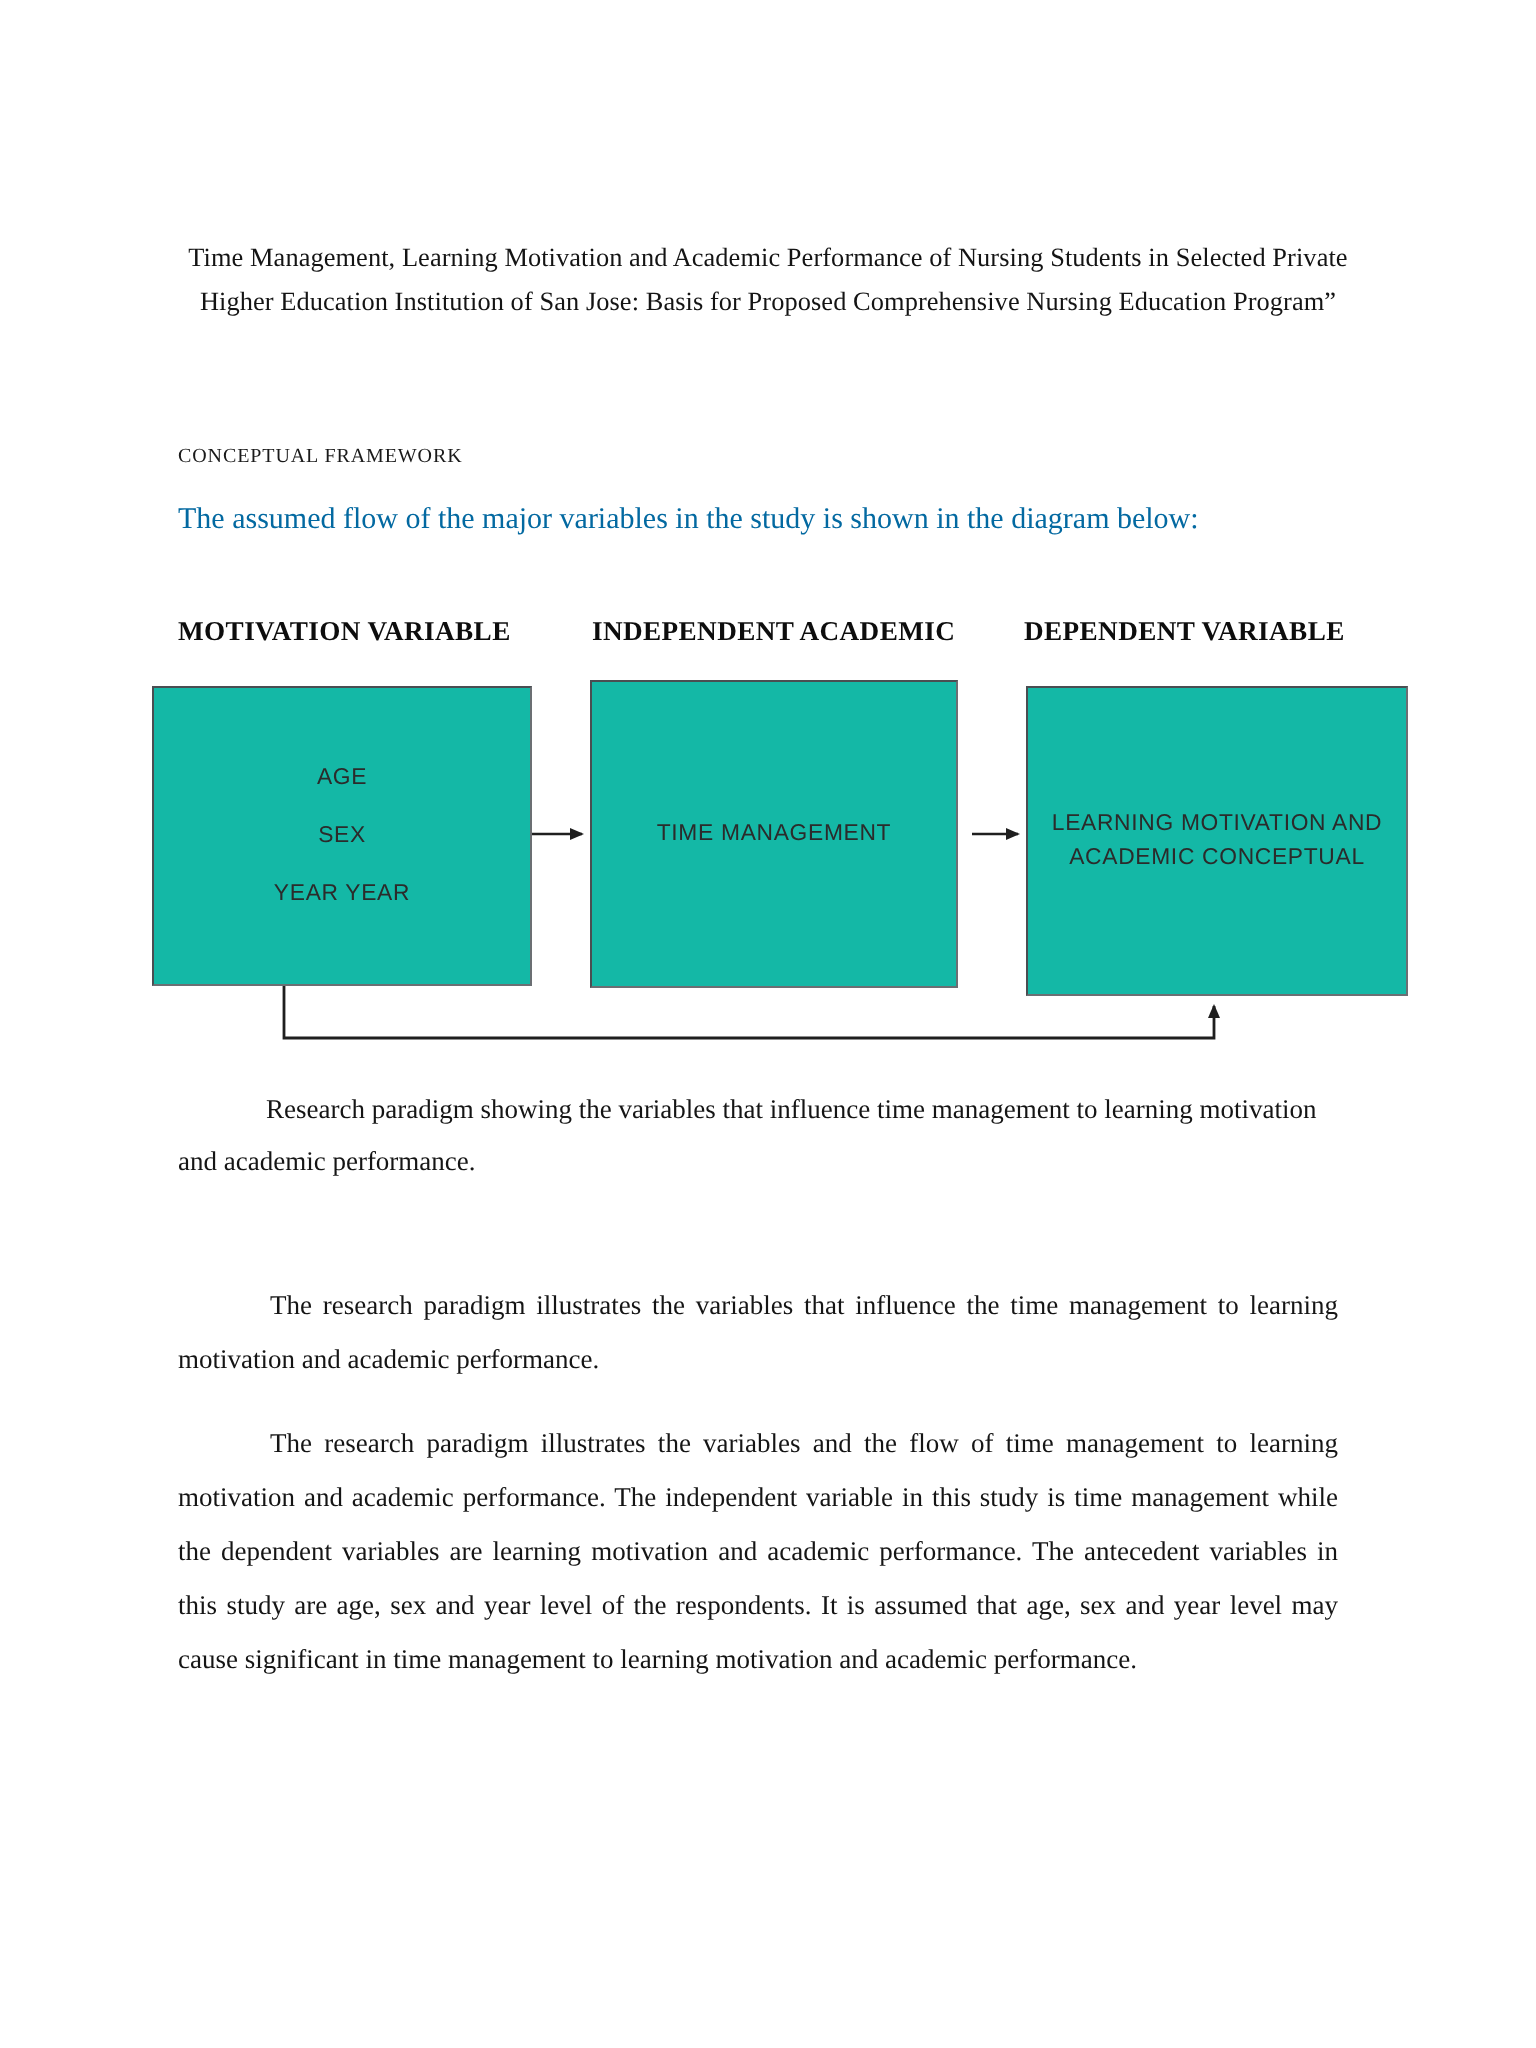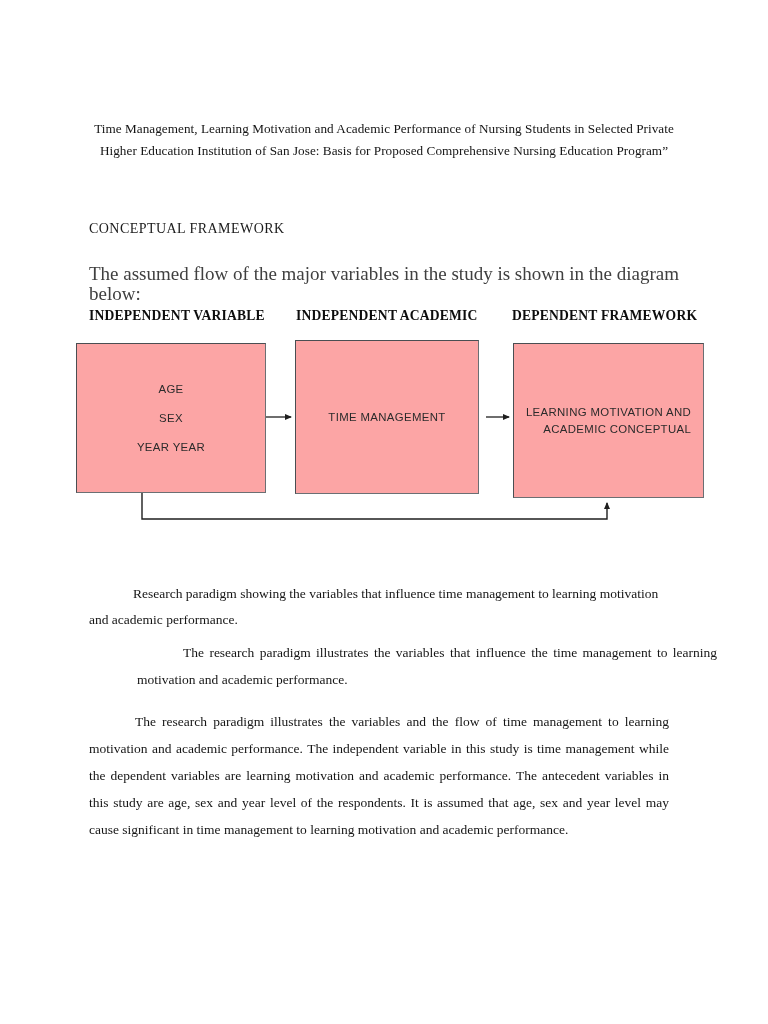--- a/index.html
+++ b/index.html
@@ -36,34 +36,34 @@
     color: #141414;
     letter-spacing: 0.04px;
   }
 
   
   .section-heading {
     position: absolute;
     left: 89px;
     top: 219px;
     font-family: "Liberation Serif", serif;
-    font-size: 14px;
+    font-size: 10px;
     line-height: 20px;
     letter-spacing: 0.45px;
     color: #1a1a1a;
   }
 
   .intro-line {
     position: absolute;
     left: 89px;
-    top: 264px;
+    top: 250px;
     width: 590px;
-    font-size: 19px;
+    font-size: 15px;
     line-height: 20px;
-    color: #404040;
+    color: #0369a1;
   }
 
   
   .col-head {
     position: absolute;
     top: 308px;
     font-family: "Liberation Serif", serif;
     font-weight: bold;
     font-size: 13.6px;
     letter-spacing: 0.2px;
@@ -81,83 +81,82 @@
     top: 0;
     width: 768px;
     height: 1024px;
     pointer-events: none;
   }
   .diagram svg { display: block; }
 
   .box {
     position: absolute;
     box-sizing: border-box;
-    background: #fca5a5;
+    background: #14b8a6;
     border: 1.3px solid #6b6f73;
     border-top-color: #4a4e52;
     border-left-color: #4a4e52;
     display: flex;
     align-items: center;
     justify-content: center;
     text-align: center;
   }
   .box-inner {
     font-family: "Liberation Sans", sans-serif;
     font-size: 11.4px;
     letter-spacing: 0.35px;
     color: #2b2b2b;
     line-height: 29px;
   }
-  .box-inner.two-line { line-height: 17px; text-align: right; }
+  .box-inner.two-line { line-height: 17px; }
 
   #box-antecedent { left: 76px; top: 343px; width: 190px; height: 150px; }
   #box-independent { left: 295px; top: 340px; width: 184px; height: 154px; }
   #box-dependent { left: 513px; top: 343px; width: 191px; height: 155px; }
 
   
   .caption {
     position: absolute;
     left: 89px;
     top: 542px;
     width: 590px;
     font-size: 13.5px;
     line-height: 26px;
     text-indent: 44px;
     color: #151515;
-    margin-top: 39px;
   }
 
   
   .para {
     position: absolute;
     left: 89px;
     width: 580px;
     font-size: 13.5px;
     line-height: 27px;
     text-indent: 46px;
     text-align: justify;
     color: #151515;
   }
-  #para-1 { top: 639px; margin-left: 48px; }
+  #para-1 { top: 639px; }
   #para-2 { top: 708px; }
 </style>
 </head>
 <body>
 
 <div class="page">
 
   <div class="doc-title">Time Management, Learning Motivation and Academic Performance of Nursing Students in Selected Private Higher Education Institution of San Jose: Basis for Proposed Comprehensive Nursing Education Program”</div>
 
   <div class="section-heading">CONCEPTUAL FRAMEWORK</div>
 
   <div class="intro-line">The assumed flow of the major variables in the study is shown in the diagram below:</div>
 
-  <div class="col-head c1">INDEPENDENT VARIABLE</div>
+  <div class="col-head c1">MOTIVATION VARIABLE</div>
   <div class="col-head c2">INDEPENDENT ACADEMIC</div>
-  <div class="col-head c3">DEPENDENT FRAMEWORK</div>
+  <div class="col-head c3">DEPENDENT VARIABLE</div>
 
   <div class="diagram">
     <svg width="768" height="1024" viewBox="0 0 768 1024" xmlns="http://www.w3.org/2000/svg">
       <defs>
         <marker id="ah" markerWidth="7" markerHeight="7" refX="6" refY="3" orient="auto" markerUnits="userSpaceOnUse">
           <path d="M0,0 L7,3 L0,6 z" fill="#1f1f1f"></path>
         </marker>
         <marker id="ahu" markerWidth="7" markerHeight="7" refX="6" refY="3" orient="auto" markerUnits="userSpaceOnUse">
           <path d="M0,0 L7,3 L0,6 z" fill="#1f1f1f"></path>
         </marker>

